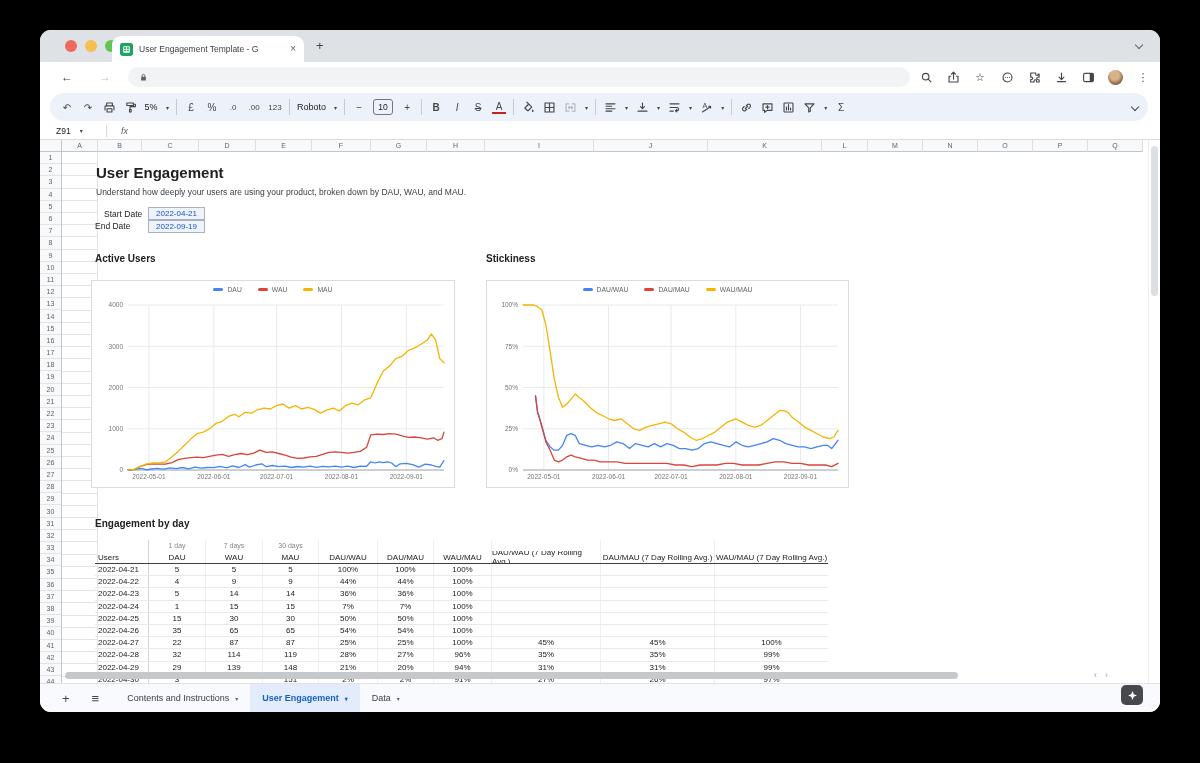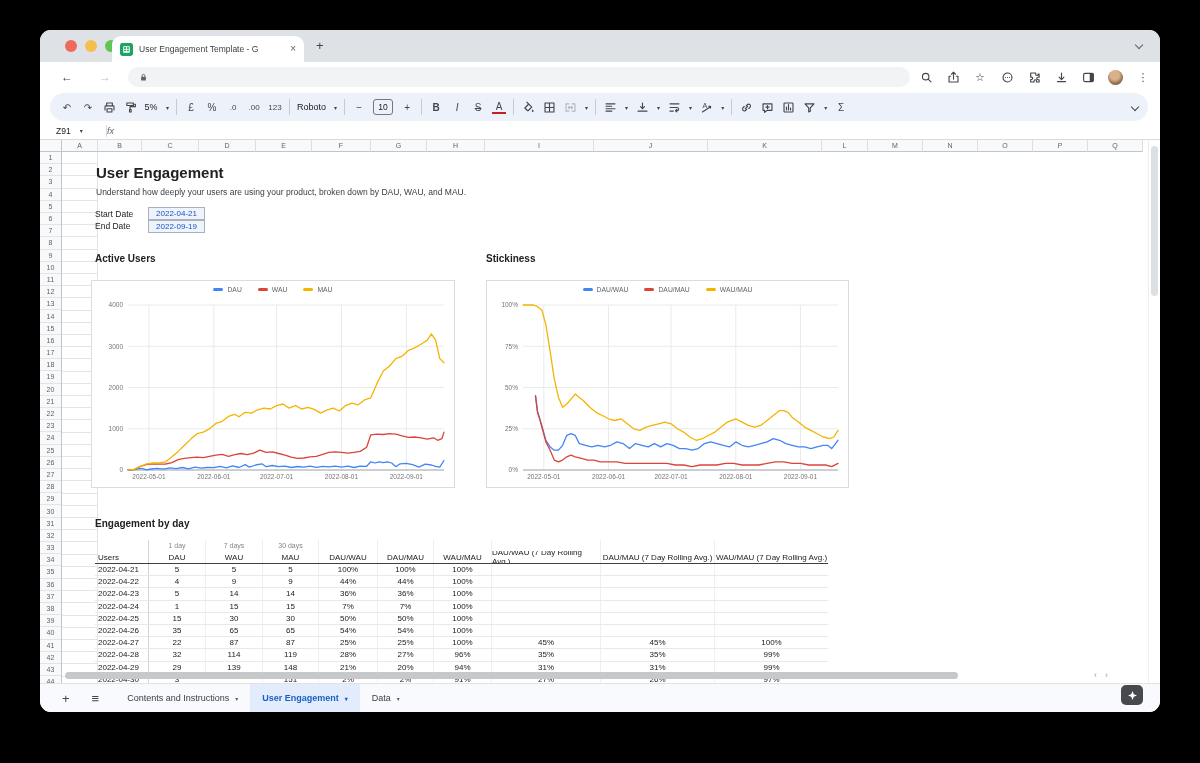--- a/index.html
+++ b/index.html
@@ -39,21 +39,21 @@
   .sizebox{width:20px;height:16px;border:1px solid #747775;border-radius:3px;font-size:8.5px;color:#202124;display:flex;align-items:center;justify-content:center}
   .dd{font-size:6px;color:#444746;margin-left:1px}
   .sep{width:1px;height:16px;background:#C7CBD1;flex:0 0 auto}
   .tbtext{font-size:9px;color:#202124}
   .tool-chev{margin-left:auto;width:6px;height:6px;border-right:1.4px solid #444746;border-bottom:1.4px solid #444746;transform:rotate(45deg)}
   .dim svg{stroke:#B5B8BB}
 
   
   .fbar{position:absolute;left:0;top:92px;width:100%;height:18px;background:#fff;border-bottom:1px solid #D8DADD;display:flex;align-items:center}
   .namebox{width:58px;padding-left:16px;font-size:8.5px;color:#202124;display:flex;align-items:center;gap:8px}
-  .fx{font-size:9px;font-style:italic;color:#5F6368;}
+  .fx{font-size:9px;font-style:italic;color:#5F6368;margin-left:14px}
   .fsep{width:1px;height:12px;background:#D8DADD;margin-left:8px}
 
   
   .grid{position:absolute;left:0;top:110px;width:1120px;height:543px;background:#fff}
   .corner{position:absolute;left:0;top:0;width:22px;height:12px;background:#F8F9FA;border-right:1px solid #C2C5C9;border-bottom:1px solid #C2C5C9}
   .colheads{position:absolute;left:22px;top:0;height:12px;display:flex;overflow:hidden;width:1081px}
   .ch{height:12px;border-right:1px solid #DCDEE1;border-bottom:1px solid #C2C5C9;background:#F8F9FA;font-size:7px;color:#5F6368;display:flex;align-items:center;justify-content:center}
   .rownums{position:absolute;left:0;top:12px;width:22px;height:531px;overflow:hidden;background:#F8F9FA;border-right:1px solid #C2C5C9}
   .rn{width:100%;border-bottom:1px solid #E2E4E7;font-size:7px;color:#5F6368;display:flex;align-items:center;justify-content:center}
   .sheet-area{position:absolute;left:22px;top:12px;width:1081px;height:531px;background:#fff;overflow:hidden}
@@ -355,21 +355,21 @@
           <div class="rn" style="height: 12.2px;">43</div>
           <div class="rn" style="height: 12.2px;">44</div>
         </div>
 
       <div class="sheet-area">
         <div class="colA"></div>
 
         <div class="doc-title">User Engagement</div>
         <div class="doc-sub">Understand how deeply your users are using your product, broken down by DAU, WAU, and MAU.</div>
 
-        <div class="lab" style="left:33px;top:57px">Start Date</div>
+        <div class="lab" style="left:42px;top:57px">Start Date</div>
         <div class="datecell" style="left:86px;top:55px">2022-04-21</div>
         <div class="lab" style="left:33px;top:69px">End Date</div>
         <div class="datecell" style="left:86px;top:67.5px">2022-09-19</div>
 
         <div class="sec-title" style="left:33px;top:101px">Active Users</div>
         <div class="chartbox" id="chart-0" style="left:29px;top:128px;width:364px;height:208px">
             <div class="legend">
               <span class="leg-item">
                 <span class="leg-dash" style="background: rgb(66, 133, 244);"></span>
                 <span class="leg-lab">DAU</span>

